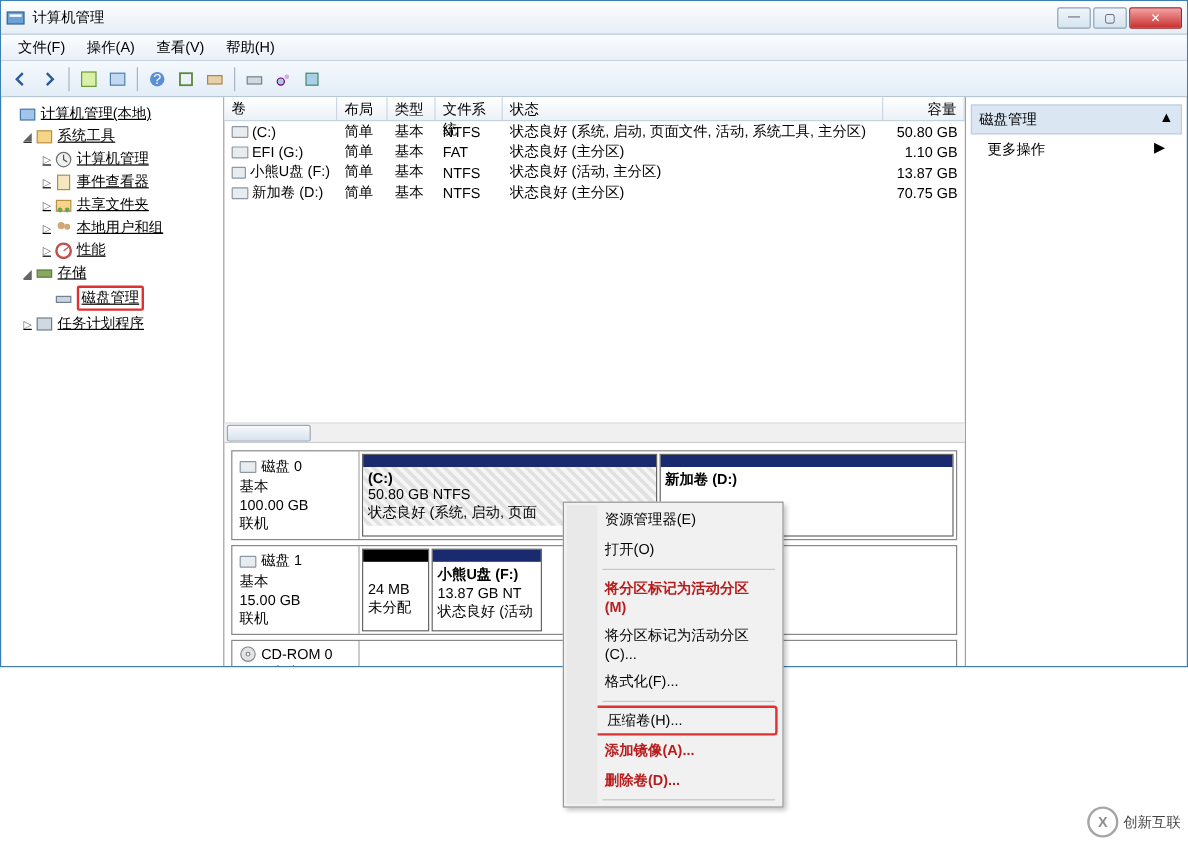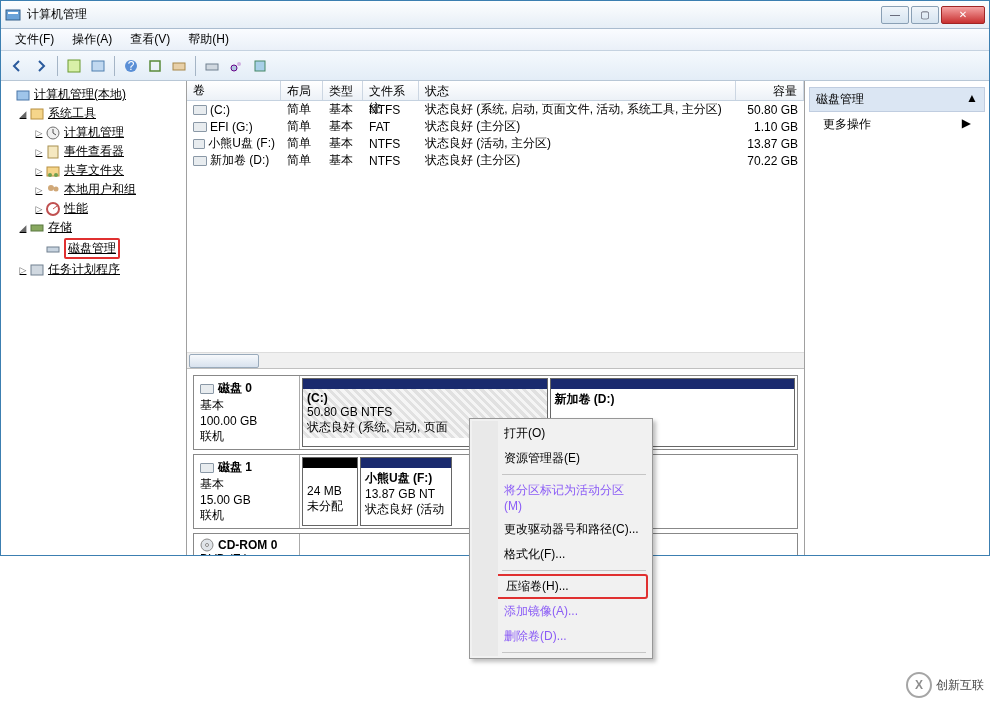--- a/index.html
+++ b/index.html
@@ -42,42 +42,42 @@
 .vol-row { display:flex; height:17px; align-items:center; }
 .vol-row .c { padding:0 6px; white-space:nowrap; overflow:hidden; }
 .c-vol{width:94px;display:flex;align-items:center;gap:3px}
 .c-lay{width:42px}.c-typ{width:40px}.c-fs{width:56px}.c-stat{flex:1}.c-cap{width:68px;text-align:right}
 .vol-hscroll { height:16px; background:#f0f0f0; border-top:1px solid #ddd; display:flex; align-items:center; }
 .vol-hscroll-thumb { height:14px; width:70px; background:linear-gradient(#f7f9fc,#d8e2ee); border:1px solid #9ab; border-radius:2px; margin-left:2px; }
 
 .disk-area { flex:1; overflow:auto; padding:6px; }
 .disk-row { display:flex; border:1px solid #888; margin-bottom:4px; min-height:74px; }
 .disk-info { width:106px; border-right:1px solid #aaa; padding:4px 6px; }
-.disk-info .dname { font-weight:bold; display:flex; align-items:center; gap:4px; }
+.disk-info .dname { font-weight:normal; display:flex; align-items:center; gap:4px; }
 .disk-parts { flex:1; display:flex; padding:2px; gap:2px; position:relative; }
 .part { border:1px solid #666; display:flex; flex-direction:column; min-width:0; }
 .part-bar { height:10px; background:#1a2a6e; }
 .part-bar.unalloc { background:#000; }
 .part-body { padding:2px 4px; font-size:11px; white-space:nowrap; overflow:hidden; }
 .part.hatched .part-body { background: repeating-linear-gradient(45deg,#f5f5f5,#f5f5f5 3px,#e1e1e1 3px,#e1e1e1 6px); }
 .part-label { font-weight:bold; }
 
 .legend { display:flex; gap:12px; padding:2px 6px; border-top:2px solid #fff; background:#fff; margin-top:-4px; }
 .lg-item { display:flex; align-items:center; gap:4px; }
 .lg-sw { width:12px; height:12px; border:1px solid #666; }
 
 .actions { width: 184px; padding:4px; }
 .actions-title { font-weight:normal; padding:2px 4px; }
 .actions-group { background:#dbe6f3; padding:3px 6px; border:1px solid #c0cde0; display:flex; justify-content:space-between; margin-top:2px; }
 .actions-link { padding:4px 14px; display:flex; justify-content:space-between;text-align:center; }
 
 .ctx-menu { position:absolute; left:469px; top:418px; width:184px; background:#f1f1f1; border:1px solid #979797; box-shadow:3px 3px 4px rgba(0,0,0,.25); padding:2px; }
 .ctx-left { width:26px; background:#e9e9e9; position:absolute; top:2px; bottom:2px; left:2px; }
 .ctx-item { position:relative; padding:4px 10px 4px 32px; }
-.ctx-item.disabled { color:#8b5cf6; }
+.ctx-item.disabled { color:#b91c1c;font-weight:bold; }
 .ctx-sep { height:1px; background:#c5c5c5; margin:3px 4px 3px 30px; }
 .ctx-highlight { border:2px solid #e03030; border-radius:3px; margin:0 2px; padding:2px 8px 2px 30px; }
 
 .watermark { position:absolute; right:6px; bottom:8px; display:flex; align-items:center; gap:4px; opacity:.75; }
 .wm-circle { width:26px; height:26px; border:2px solid #888; border-radius:50%; display:flex; align-items:center; justify-content:center; font-weight:bold; color:#666; }
 .drive-ico { display:inline-block; width:14px; height:10px; background:#e8ecef; border:1px solid #8a98a6; border-radius:1px; }
 </style>
 </head>
 <body>
 
@@ -286,21 +286,21 @@
             </div>
           <div class="vol-row">
               <div class="c c-vol">
                 <span class="drive-ico"></span>
                 <span>新加卷 (D:)</span>
               </div>
               <div class="c c-lay">简单</div>
               <div class="c c-typ">基本</div>
               <div class="c c-fs">NTFS</div>
               <div class="c c-stat">状态良好 (主分区)</div>
-              <div class="c c-cap">70.22 GB</div>
+              <div class="c c-cap">70.75 GB</div>
             </div>
         </div>
         <div class="vol-hscroll">
             <div class="vol-hscroll-thumb"></div>
           </div>
       </div>
 
       <div class="disk-area">
 
         <div class="disk-row">
@@ -395,25 +395,25 @@
       <div class="actions-link">
           <span>更多操作</span>
           <span>▶</span>
         </div>
     </div>
   </div>
 </div>
 
 <div class="ctx-menu">
   <div class="ctx-left"></div>
+  <div class="ctx-item">资源管理器(E)</div>
   <div class="ctx-item">打开(O)</div>
-  <div class="ctx-item">资源管理器(E)</div>
   <div class="ctx-sep"></div>
   <div class="ctx-item disabled">将分区标记为活动分区(M)</div>
-  <div class="ctx-item">更改驱动器号和路径(C)...</div>
+  <div class="ctx-item">将分区标记为活动分区(C)...</div>
   <div class="ctx-item">格式化(F)...</div>
   <div class="ctx-sep"></div>
   <div class="ctx-highlight">压缩卷(H)...</div>
   <div class="ctx-item disabled">添加镜像(A)...</div>
   <div class="ctx-item disabled">删除卷(D)...</div>
   <div class="ctx-sep"></div>
 
 </div>
 
 <div class="watermark">

